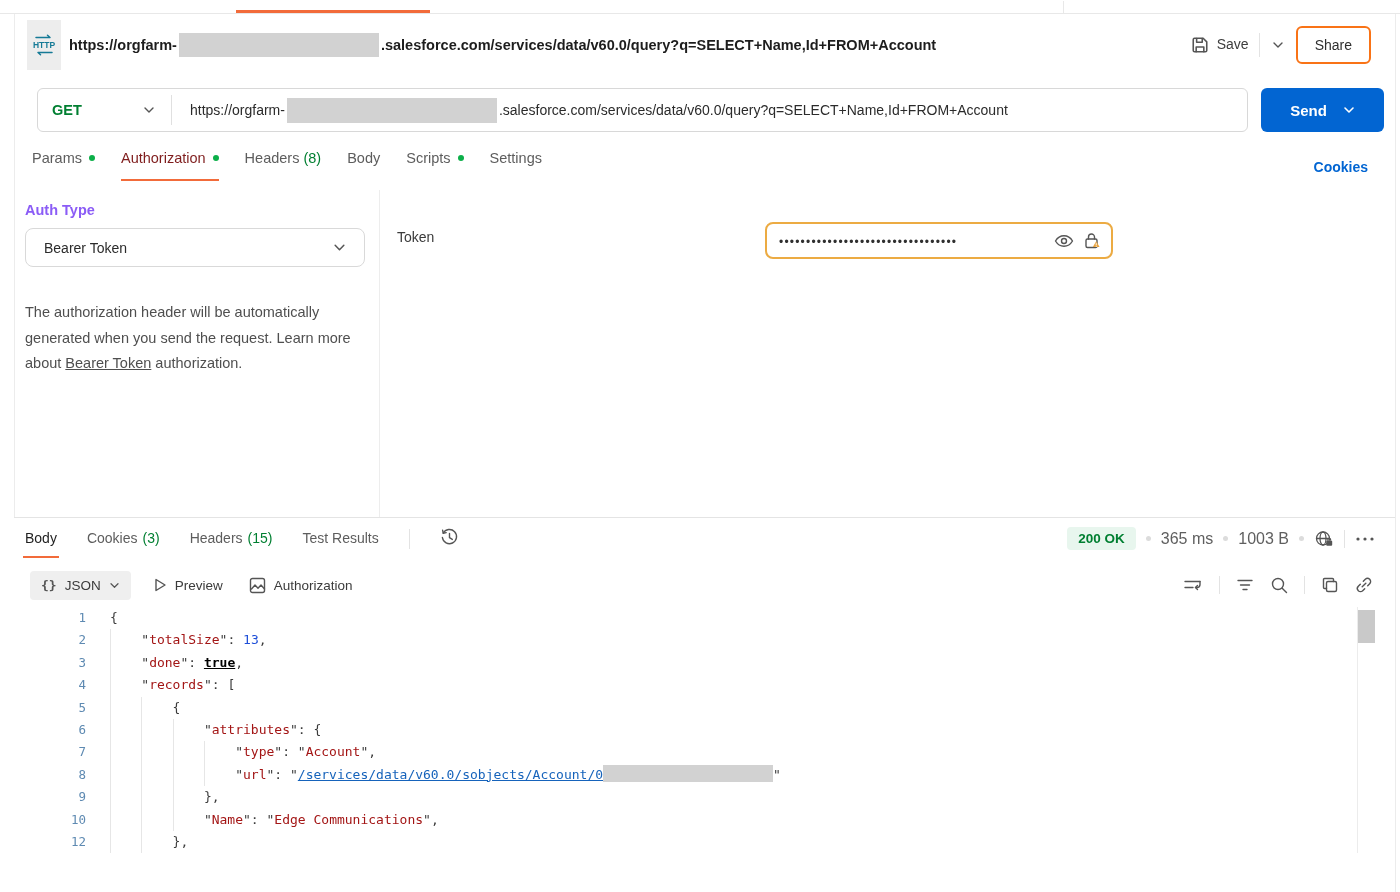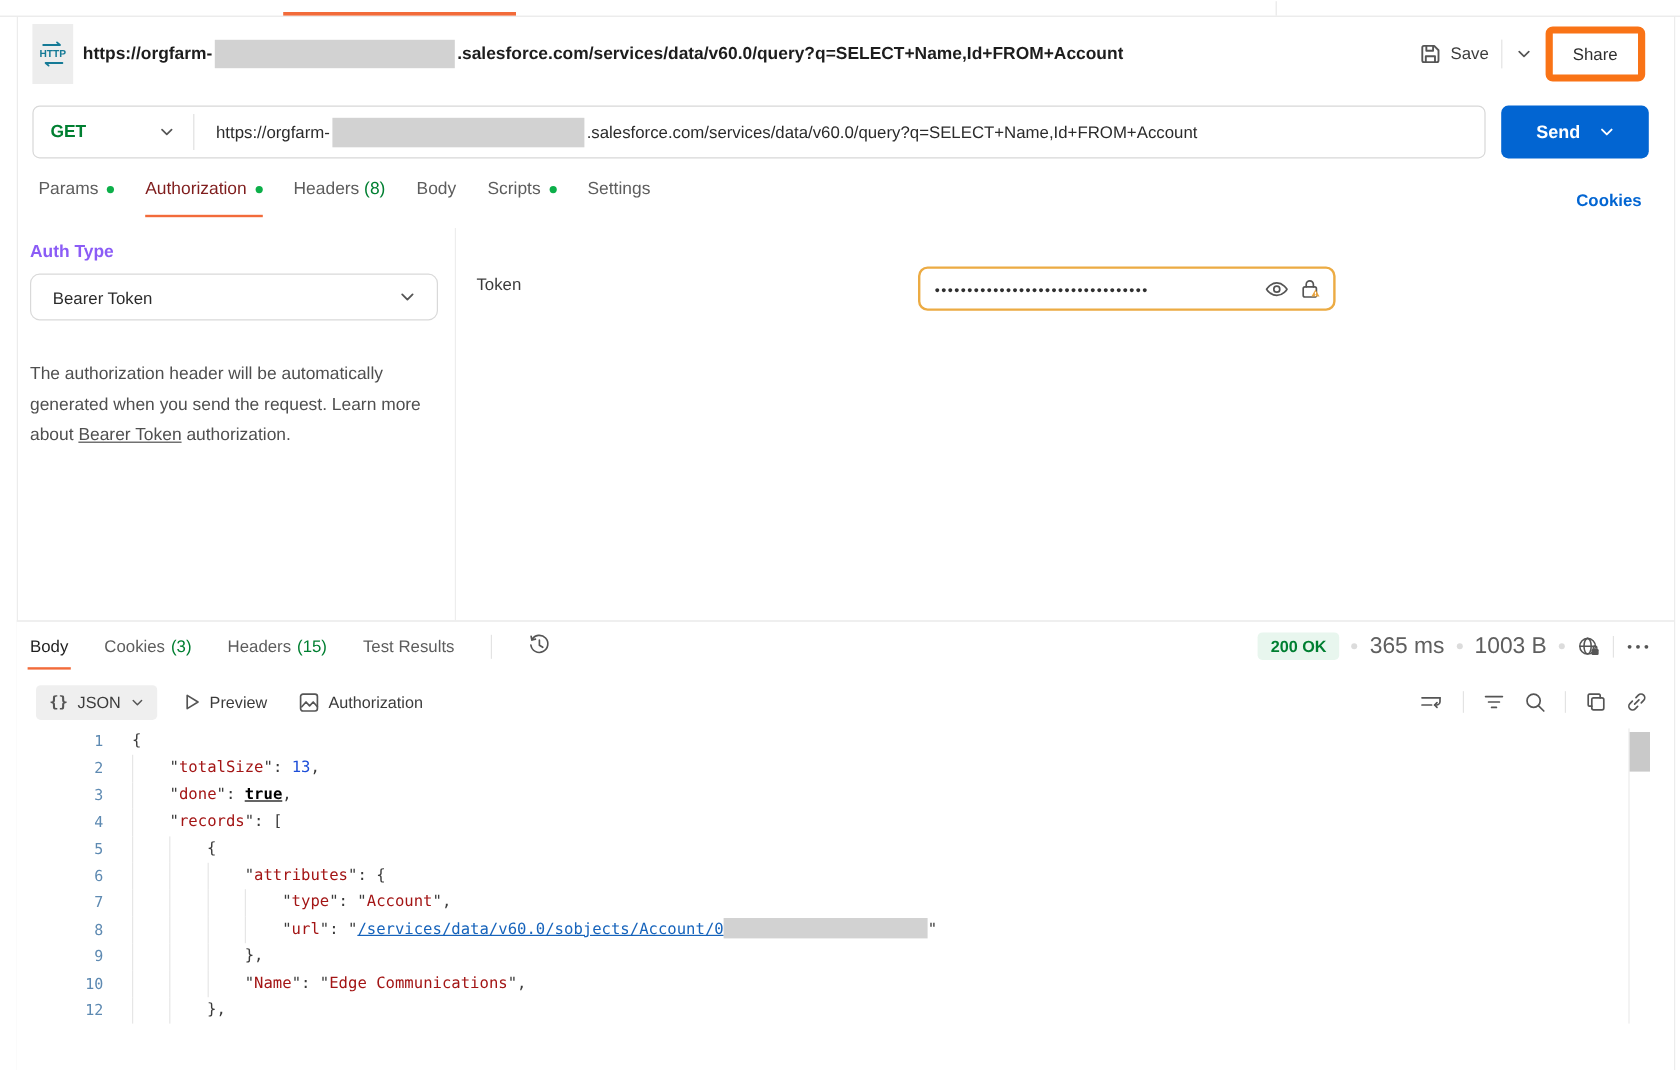--- a/index.html
+++ b/index.html
@@ -18,24 +18,24 @@
   
   .url-header { position:absolute; left:14px; top:14px; width:1381px; height:62px; display:flex; align-items:center; padding:0 24px 0 13px; }
   .http-badge { width:34px; height:50px; border-radius:0; background:#ededed; display:flex; align-items:center; justify-content:center; flex:none; margin-right:8px; }
   .url-display { display:flex; align-items:center; font-weight:700; font-size:14.5px; color:#1d1d1d; white-space:nowrap; overflow:hidden; }
   .redact { background:#d2d2d2; display:inline-block; flex:none; }
   .redact-top { width:200px; height:24px; margin:0 2px; }
   .header-actions { margin-left:auto; display:flex; align-items:center; gap:10px; flex:none; }
   .save-btn { display:flex; align-items:flex-start; gap:8px; font-size:14px; color:#3d3d3d; cursor:pointer; }
   .v-div { width:1px; height:24px; background:#e3e3e3; }
   .chev-btn { display:flex; align-items:center; padding:2px; }
-  .share-btn { border:6px solid #f97316; border-radius:6px; padding:9px 17px; font-size:14px; color:#2f2f2f; background:#fff; }
-
-  
-  .request-row { position:absolute; left:27px; top:88px; width:1347px; height:44px; display:flex; gap:13px; }
+  .share-btn { border:2px solid #f97316; border-radius:6px; padding:9px 17px; font-size:14px; color:#2f2f2f; background:#fff; }
+
+  
+  .request-row { position:absolute; left:37px; top:88px; width:1347px; height:44px; display:flex; gap:13px; }
   .request-box { flex:1; border:1px solid #d8d8d8; border-radius:6px; background:#fff; display:flex; align-items:center; overflow:hidden; }
   .method-box { width:133px; flex:none; display:flex; align-items:center; justify-content:space-between; padding:0 16px 0 14px; }
   .method-label { color:#007f31; font-weight:700; font-size:14.5px; }
   .req-divider { width:1px; height:30px; background:#e0e0e0; flex:none; }
   .req-url { display:flex; align-items:center; padding-left:18px; font-size:14px; color:#2b2b2b; white-space:nowrap; overflow:hidden; }
   .redact-req { width:210px; height:25px; margin:0 2px; }
   .send-btn { width:123px; flex:none; background:#0265d2; border-radius:6px; color:#fff; display:flex; align-items:center; justify-content:center; gap:16px; }
   .send-label { font-size:15px; font-weight:700; }
 
   
@@ -65,21 +65,21 @@
   .resp-tabs { display:flex; gap:30px; padding-left:11px; padding-top:12px; font-size:14px; color:#5d5d5d; }
   .rtab { position:relative; padding-bottom:12px; cursor:pointer; display:flex; align-items:center; }
   .rtab .count { color:#007f31; margin-left:5px; }
   .rtab.active { color:#1f1f1f; }
   .rtab.active::after { content:""; position:absolute; left:-2px; right:-2px; bottom:0; height:2px; background:#f26b3a; }
   .resp-tabs .v-div { height:20px; margin-top:-1px; }
   .history-btn { margin-top:-2px; cursor:pointer; }
   .resp-meta { position:absolute; right:20px; top:9px; display:flex; align-items:center; gap:10px; }
   .status-pill { background:#e8f6ee; color:#007f31; font-size:13.5px; font-weight:600; padding:4px 11px; border-radius:4px; }
   .sep-dot { width:5px; height:5px; border-radius:50%; background:#dcdcdc; }
-  .meta-text { font-size:19px; color:#5f5f5f; }
+  .meta-text { font-size:16px; color:#5f5f5f; }
   .resp-meta .v-div { height:18px; }
 
   .resp-toolbar { margin-top:9px; display:flex; align-items:center; padding:0 22px 0 16px; height:30px; }
   .json-pill { background:#efefef; border-radius:4px; height:29px; display:flex; align-items:center; gap:8px; padding:0 11px; cursor:pointer; }
   .braces { font-size:13px; font-weight:700; color:#555; font-family:"DejaVu Sans Mono", monospace; }
   .json-pill .lbl { font-size:13.5px; color:#3b3b3b; }
   .view-btn { display:flex; align-items:center; gap:8px; font-size:13.5px; color:#3b3b3b; cursor:pointer; }
   .view-btn.preview { margin-left:22px;text-align:center; }
   .view-btn.viz { margin-left:26px; }
   .toolbar-icons { margin-left:auto; display:flex; align-items:center; gap:16px; }

